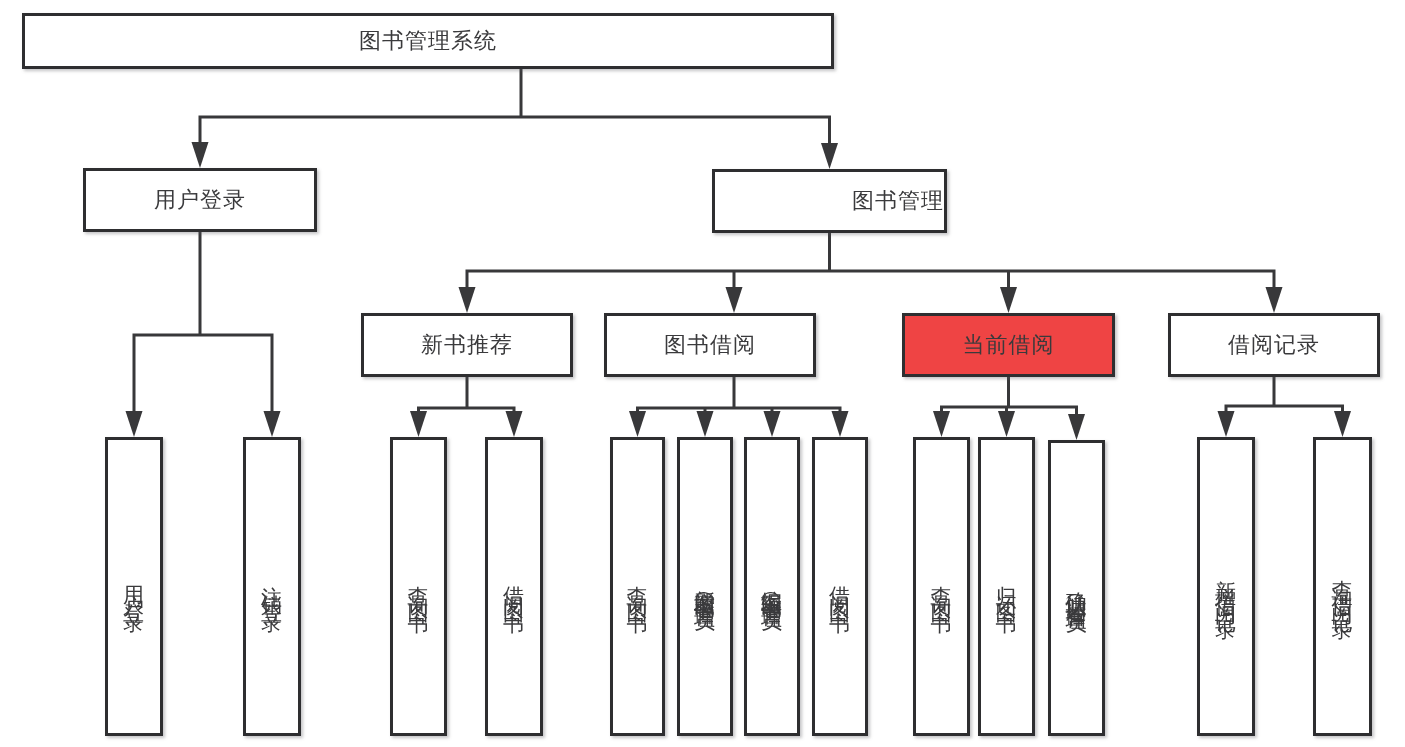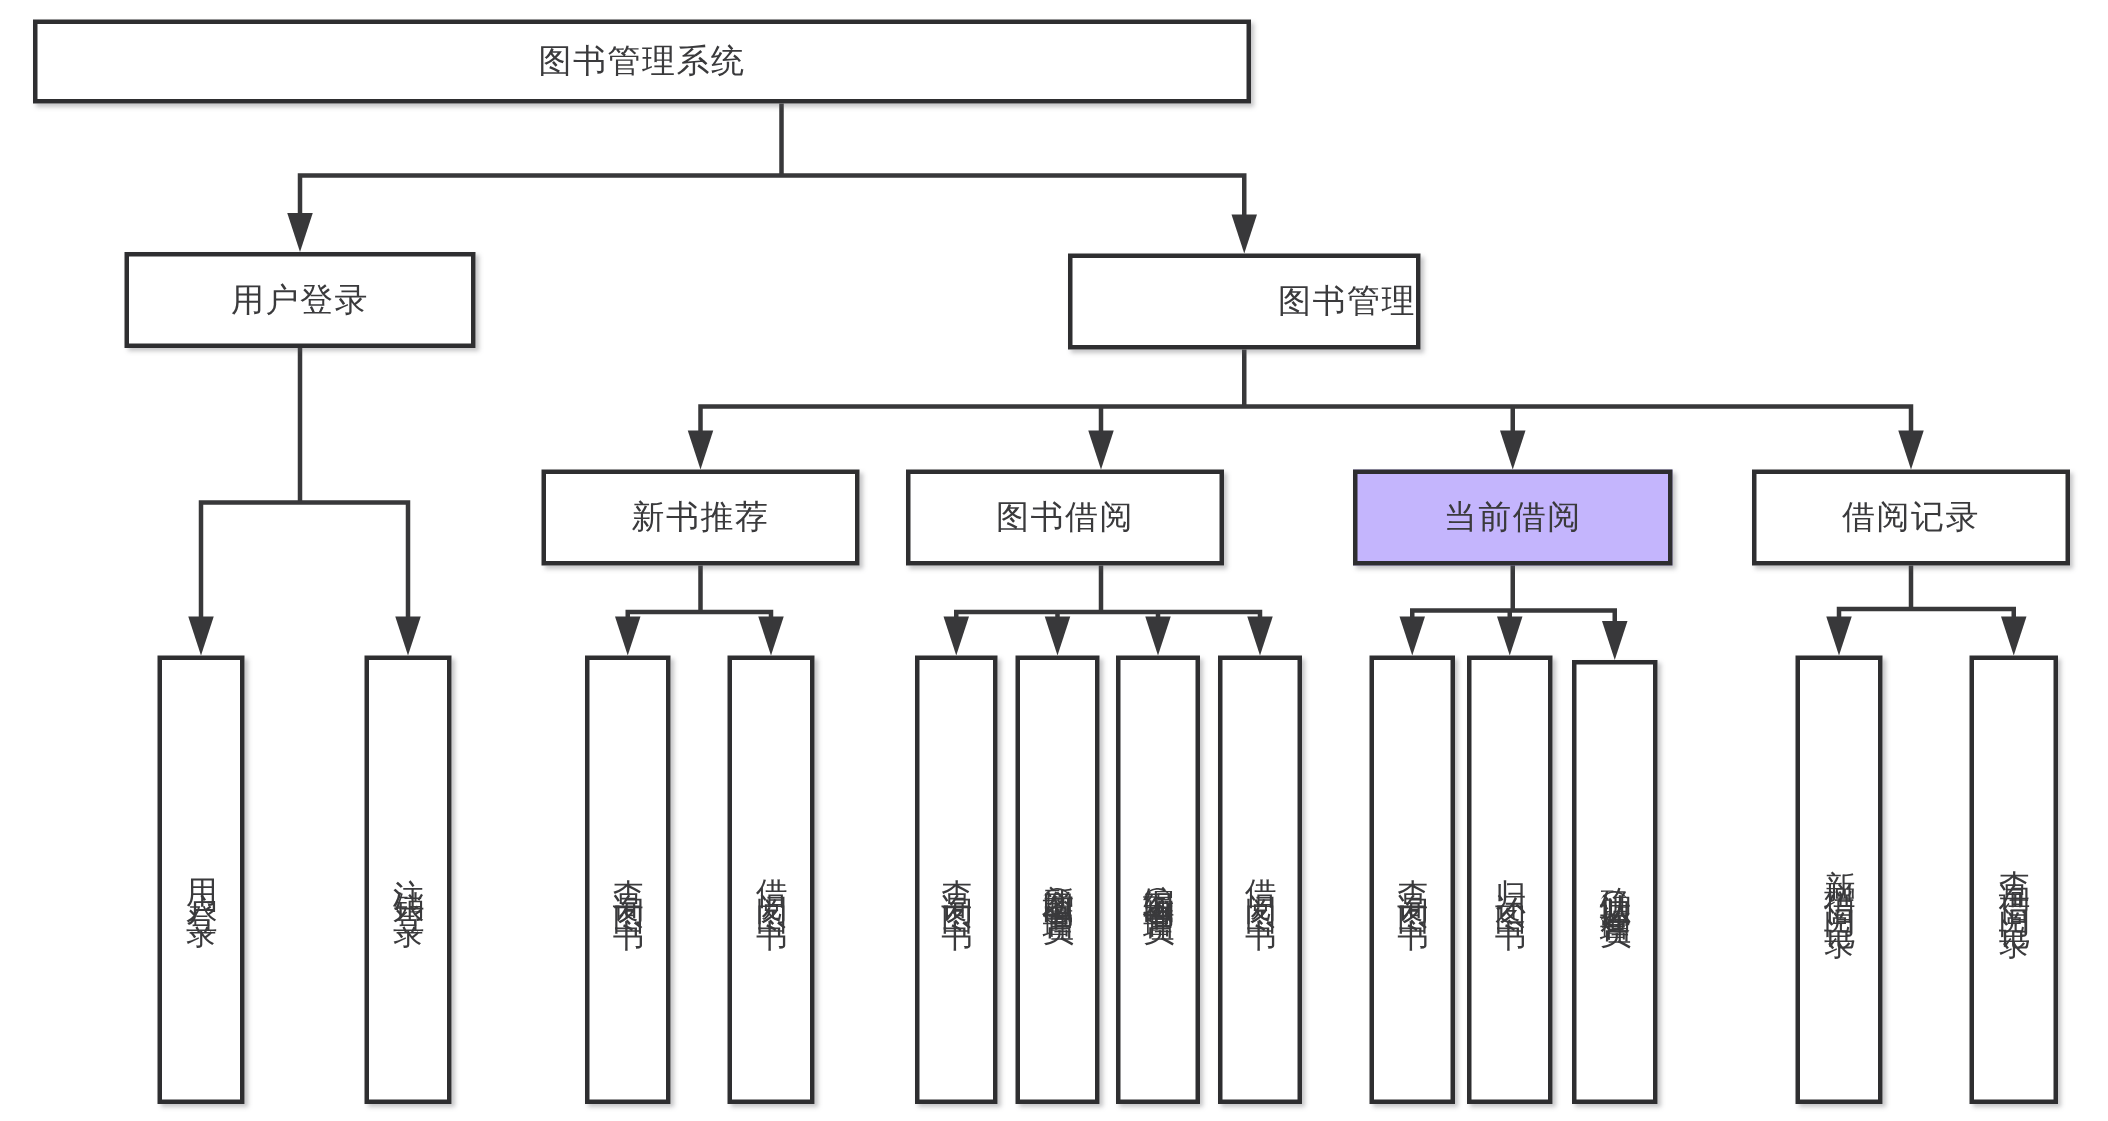--- a/index.html
+++ b/index.html
@@ -100,21 +100,21 @@
       </div>
       <div class="node h" style="left: 712px; top: 169px; width: 235px; height: 64px; border-color: rgb(46, 46, 48); background: rgb(255, 255, 255); color: rgb(58, 58, 60); justify-content: flex-end;">
         <span class="label">图书管理</span>
       </div>
       <div class="node h" style="left: 361px; top: 313px; width: 212px; height: 64px; border-color: rgb(46, 46, 48); background: rgb(255, 255, 255); color: rgb(58, 58, 60);">
         <span class="label">新书推荐</span>
       </div>
       <div class="node h" style="left: 604px; top: 313px; width: 212px; height: 64px; border-color: rgb(46, 46, 48); background: rgb(255, 255, 255); color: rgb(58, 58, 60);">
         <span class="label">图书借阅</span>
       </div>
-      <div class="node h" style="left: 902px; top: 313px; width: 213px; height: 64px; border-color: rgb(46, 46, 48); background: #c4b5fd; color: rgb(58, 58, 60);">
+      <div class="node h" style="left: 902px; top: 313px; width: 213px; height: 64px; border-color: rgb(46, 46, 48); background: #ef4444; color: rgb(58, 58, 60);">
         <span class="label">当前借阅</span>
       </div>
       <div class="node h" style="left: 1168px; top: 313px; width: 212px; height: 64px; border-color: rgb(46, 46, 48); background: rgb(255, 255, 255); color: rgb(58, 58, 60);">
         <span class="label">借阅记录</span>
       </div>
       <div class="node v" style="left: 105px; top: 437px; width: 58px; height: 299px; border-color: rgb(46, 46, 48); background: rgb(255, 255, 255); color: rgb(58, 58, 60);">
         <span class="label ls-loose">用户登录</span>
       </div>
       <div class="node v" style="left: 243px; top: 437px; width: 58px; height: 299px; border-color: rgb(46, 46, 48); background: rgb(255, 255, 255); color: rgb(58, 58, 60);">
         <span class="label ls-loose">注销登录</span>

